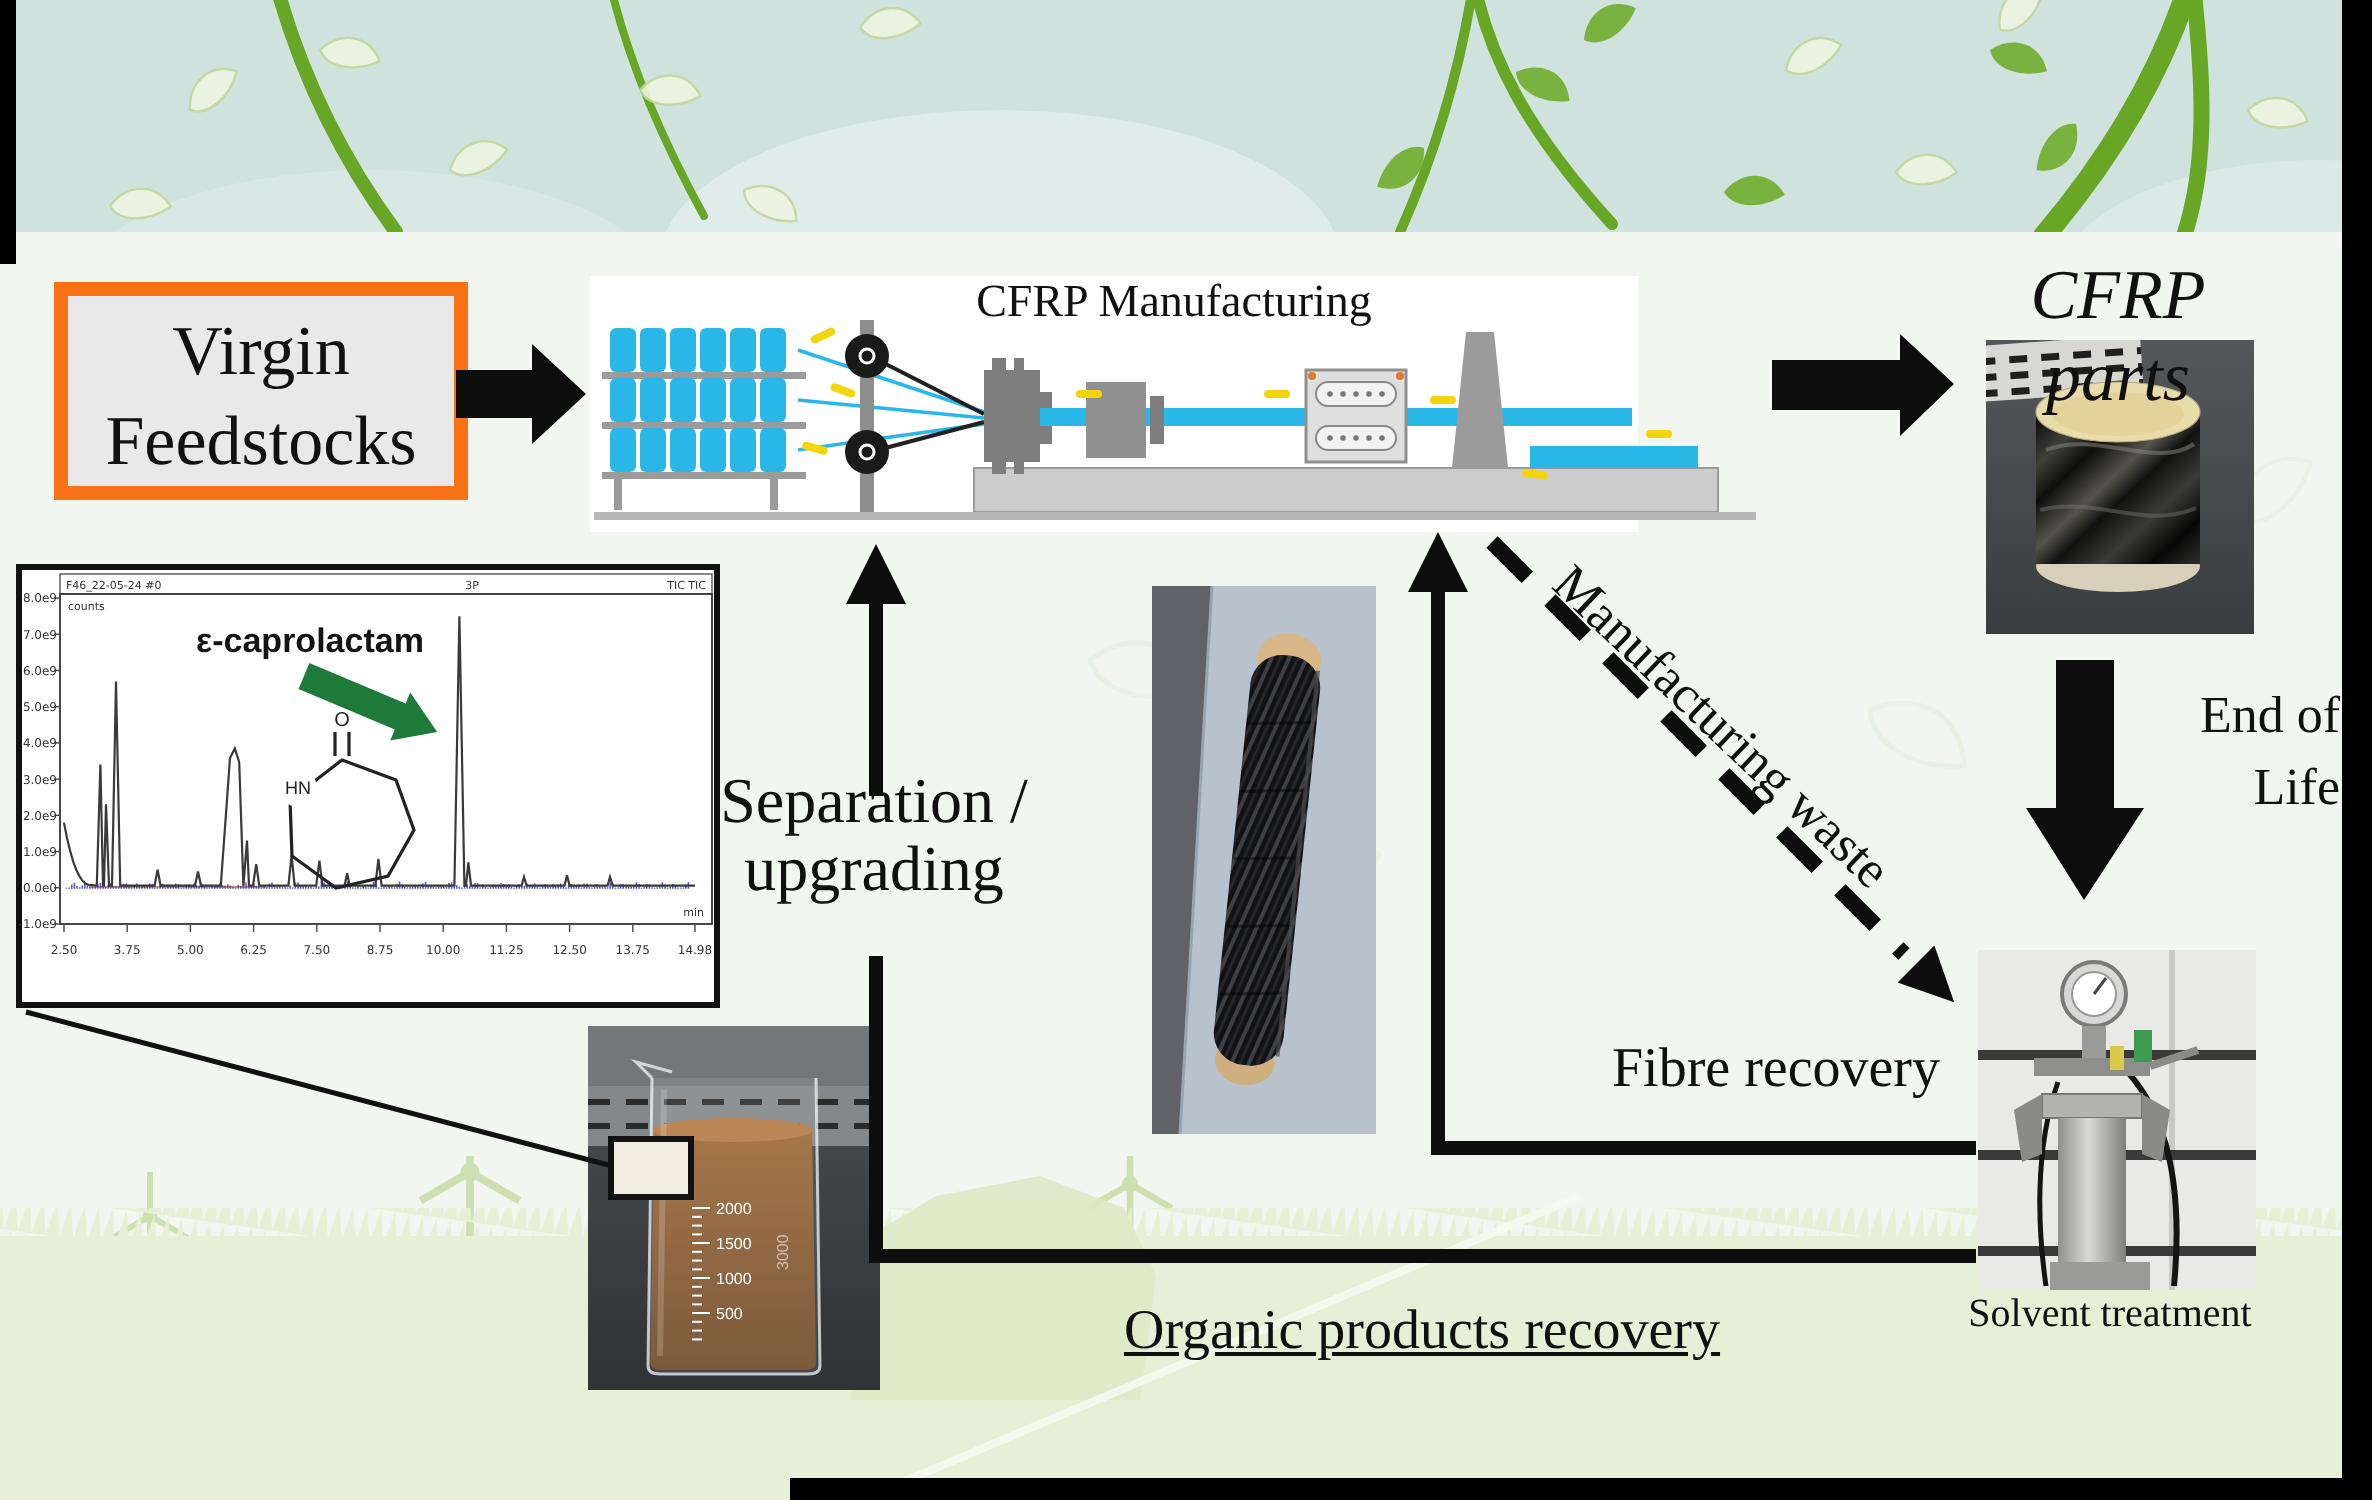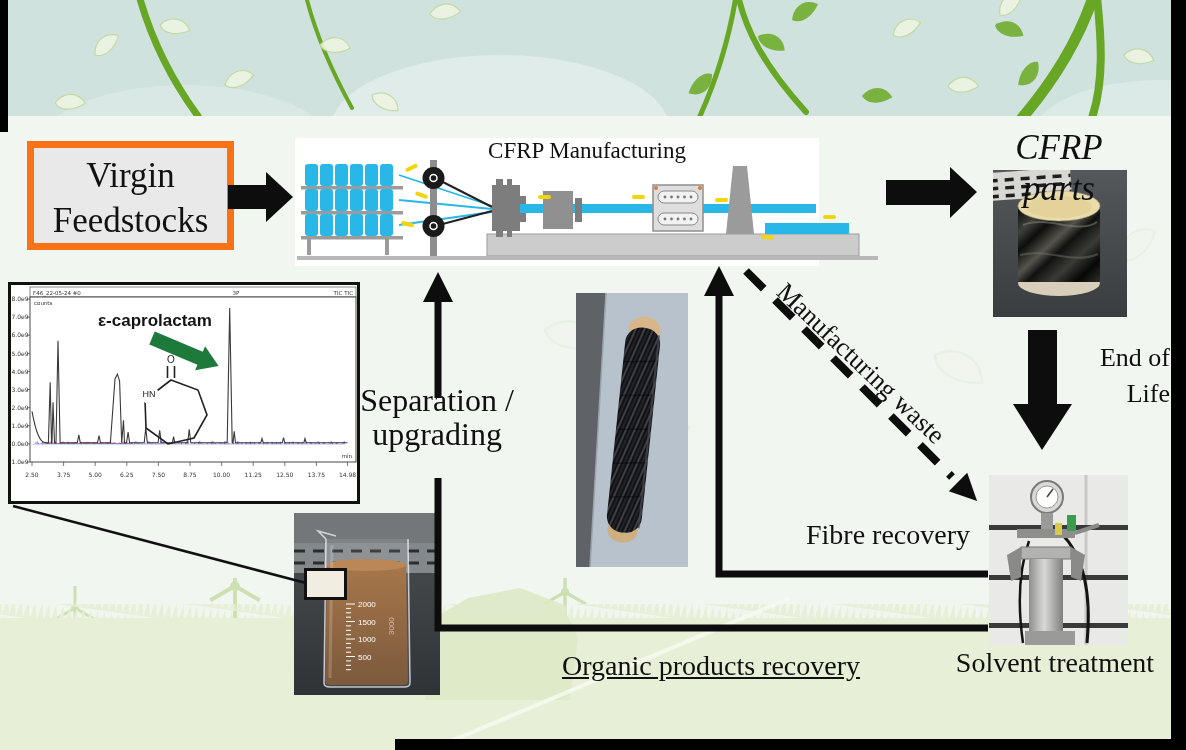--- a/index.html
+++ b/index.html
@@ -11,21 +11,21 @@
   .label{position:absolute;color:#101010;text-align:center;line-height:1.18;z-index:30;
          font-family:"Liberation Serif",serif;}
   #vf-box{position:absolute;left:27px;top:141px;width:193px;height:95px;z-index:12;
           background:#e9e9e9;border:7px solid #f97316;display:flex;flex-direction:column;
           align-items:center;justify-content:flex-end;font-size:35px;line-height:45px;color:#111;}
   #lbl-cfrp-parts{left:989px;top:127px;width:140px;font-size:35px;font-style:italic;}
   #lbl-eol{left:1066px;top:340px;width:104px;font-size:26px;line-height:36px;text-align:right;}
   #lbl-waste{left:791px;top:277px;font-size:26px;transform:rotate(43.5deg);
              transform-origin:0 0;white-space:nowrap;}
   #lbl-fibre{left:788px;top:518px;width:200px;font-size:28px;}
-  #lbl-solvent{left:941px;top:646px;width:228px;font-size:28px;}
+  #lbl-solvent{left:941px;top:646px;width:228px;font-size:20px;}
   #lbl-organic{left:536px;top:649px;width:350px;font-size:28px;text-decoration:underline;}
   #lbl-sep{left:358px;top:383px;width:158px;font-size:32px;line-height:34px;}
   
   #mfg-panel{position:absolute;left:295px;top:138px;width:524px;height:128px;background:#fff;z-index:10;}
   #chromo-panel{position:absolute;left:8px;top:282px;width:352px;height:180px;background:#a21caf;z-index:14;}
   #photo-parts{position:absolute;left:993px;top:170px;width:134px;height:147px;z-index:10;}
   #photo-bundle{position:absolute;left:576px;top:293px;width:112px;height:274px;z-index:10;}
   #photo-solvent{position:absolute;left:989px;top:475px;width:139px;height:170px;z-index:10;}
   #photo-beaker{position:absolute;left:254px;top:513px;width:146px;height:182px;z-index:10;padding-left:40px;}
   #callout-square{position:absolute;left:304px;top:568px;width:43px;height:32px;

